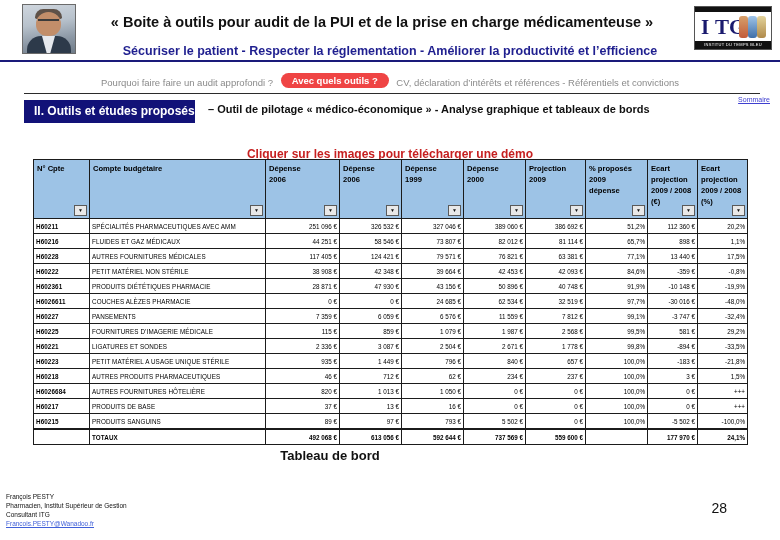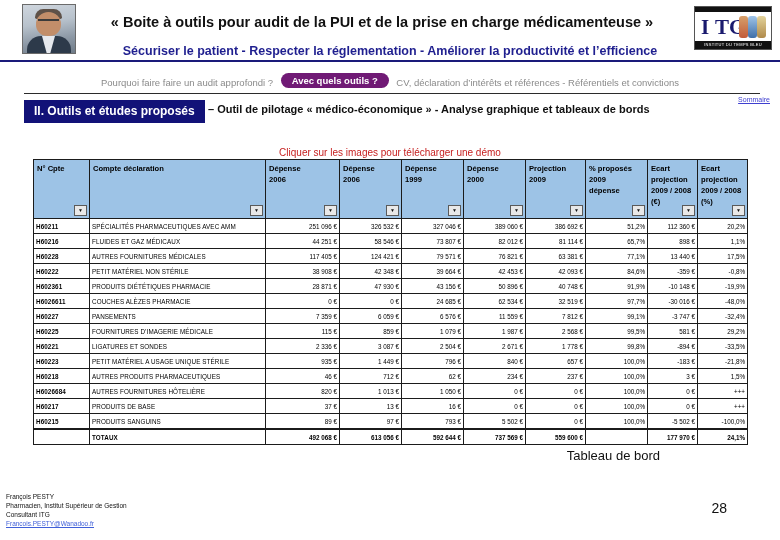--- a/index.html
+++ b/index.html
@@ -150,21 +150,21 @@
     text-align: center;
   }
   #nav .navtext {
     font-size: 9.5px;
     color: #8a8a8a;
     white-space: nowrap;
     line-height: 20px;
   }
   .nav-pill {
     display: inline-block;
-    background: #701a75;
+    background: #ef4444;
     color: #ffffff;
     font-size: 9.5px;
     font-weight: bold;
     padding: 2px 11px;
     border-radius: 11px;
     margin: 0 3px;
     vertical-align: middle;
     position: relative;
     top: -1px;
   }
@@ -177,21 +177,21 @@
   }
 
   
   #section-badge {
     position: absolute;
     left: 24px; top: 100px;
     background: #121278;
     color: #ffffff;
     font-size: 12px;
     font-weight: bold;
-    padding: 4px 10px 5px 10px;
+    padding: 4px 0 5px 10px;
     white-space: nowrap;
   }
   #section-title {
     position: absolute;
     left: 208px; top: 103px;
     font-size: 11px;
     font-weight: bold;
     color: #101010;
     white-space: nowrap;
   }
@@ -203,22 +203,22 @@
     text-decoration: underline;
     white-space: nowrap;
   }
 
   
   #click-hint {
     position: absolute;
     left: 0; top: 147px;
     width: 780px;
     text-align: center;
-    font-size: 10px;
-    font-weight: normal;
+    font-size: 12px;
+    font-weight: bold;
     color: #c62020;
     white-space: nowrap;
   }
 
   
   #table-wrap {
     position: absolute;
     left: 33px; top: 159px;
     width: 714px;
   }
@@ -270,23 +270,23 @@
   tr.total td {
     font-weight: bold;
     border-top: 2px solid #1b1b1b;
   }
 
   
   #caption {
     position: absolute;
     left: 0; top: 448px;
     width: 660px;
-    text-align: right;
+    text-align: center;
     font-size: 13px;
-    font-weight: normal;
+    font-weight: bold;
     color: #111;
   }
   #footer {
     position: absolute;
     left: 6px; top: 492px;
     font-size: 6.5px;
     color: #111;
     line-height: 9px;
   }
   #footer .mail {
@@ -356,21 +356,21 @@
       <col style="width:50px">
       <col style="width:50px">
     </colgroup>
     <thead>
       <tr id="head-row">
           <th>
             <span class="hdr-label">N° Cpte</span>
             <div class="filter-btn">▼</div>
           </th>
           <th>
-            <span class="hdr-label">Compte déclaration</span>
+            <span class="hdr-label">Compte budgétaire</span>
             <div class="filter-btn">▼</div>
           </th>
           <th>
             <span class="hdr-label">Dépense</span>
             <span class="hdr-label">2006</span>
             <div class="filter-btn">▼</div>
           </th>
           <th>
             <span class="hdr-label">Dépense</span>
             <span class="hdr-label">2006</span>

